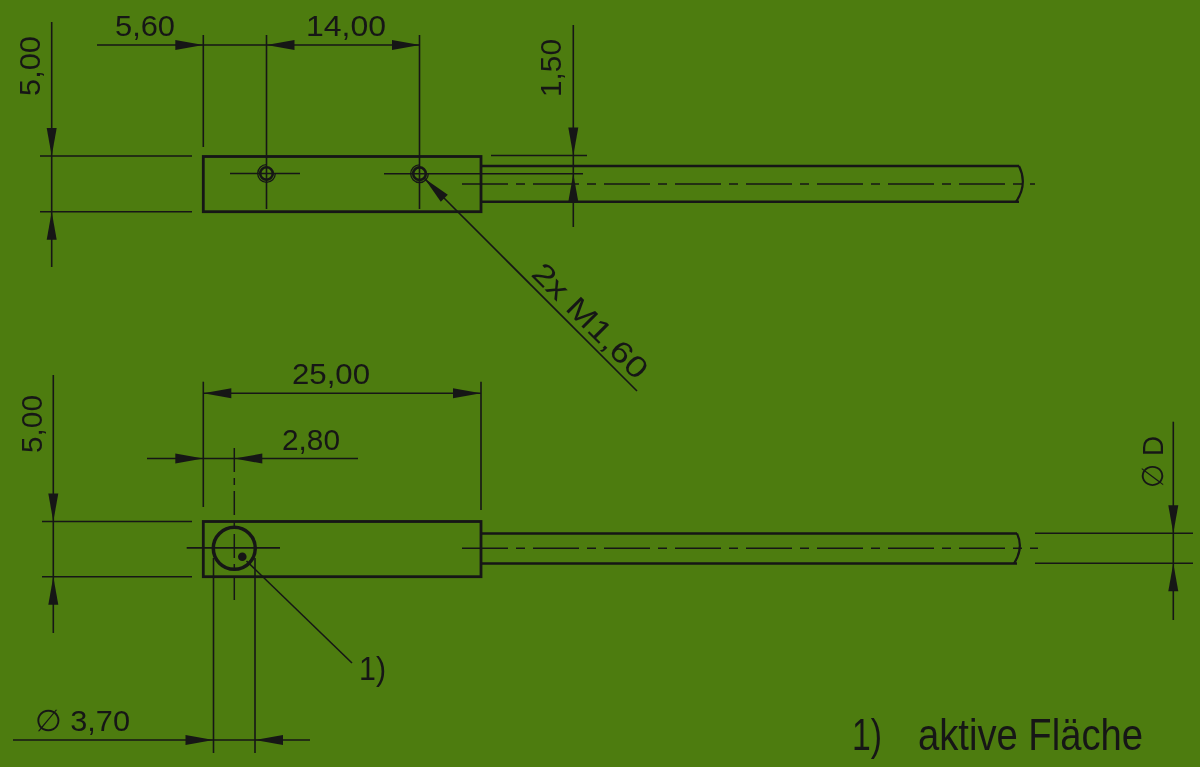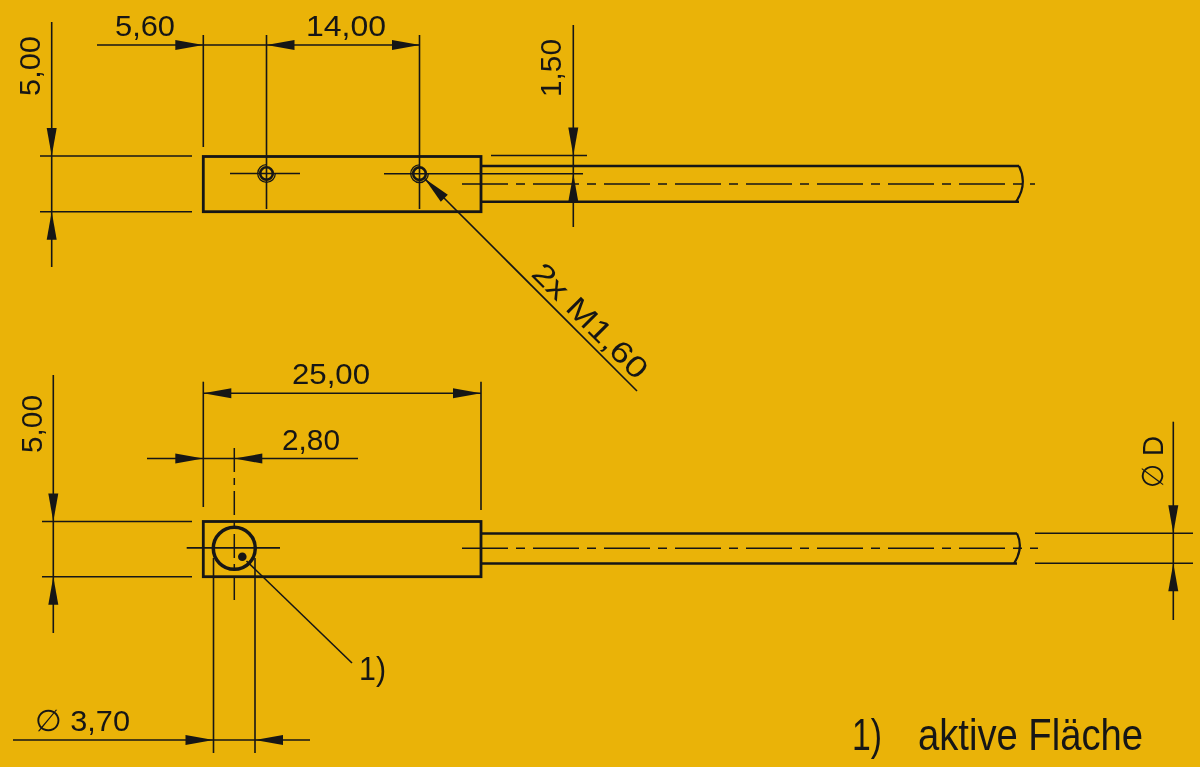--- a/index.html
+++ b/index.html
@@ -1,16 +1,16 @@
 <!DOCTYPE html>
 <html><head>
 <meta charset="utf-8">
 <style>
   html,body{margin:0;padding:0;background:#ffffff;}
-  .canvas{position:relative;width:1200px;height:767px;background:#eab308;overflow:hidden;
+  .canvas{position:relative;width:1200px;height:767px;background:#4d7c0f;overflow:hidden;
           font-family:"Liberation Sans", sans-serif;}
   svg text{font-family:"Liberation Sans", sans-serif;fill:#161616;}
   .dim{font-size:30px;}
   .ref{font-size:33px;}
   .note{font-size:44px;}
 </style>
 </head>
 <body>
 
 <div class="canvas">

